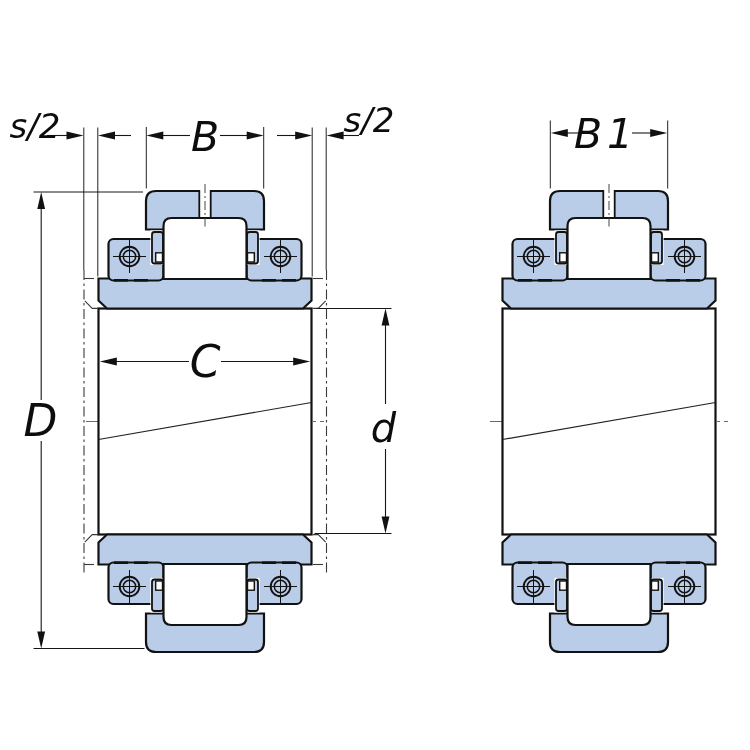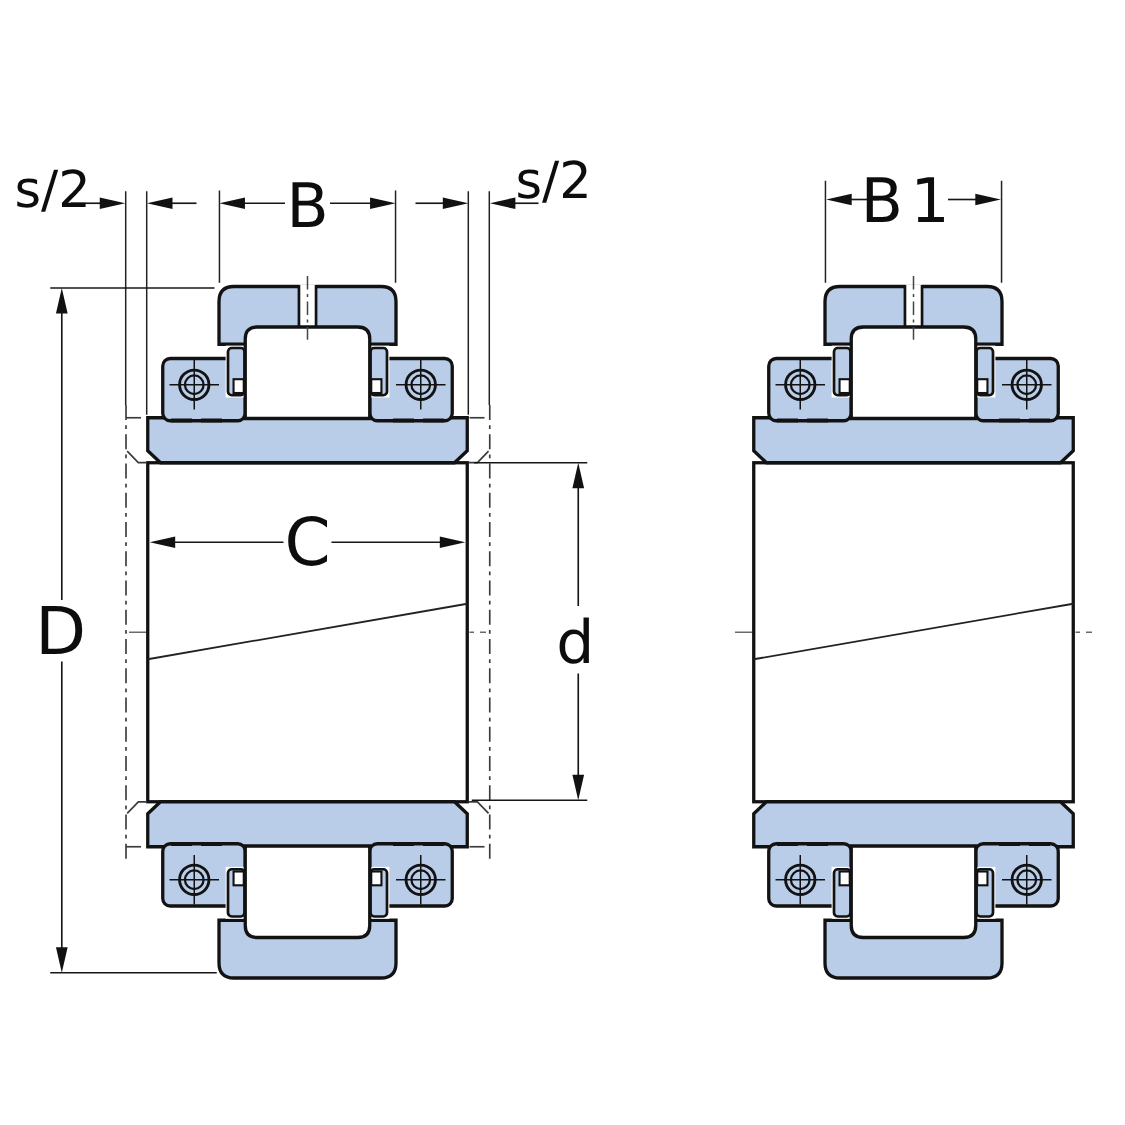--- a/index.html
+++ b/index.html
@@ -1,20 +1,20 @@
 <!DOCTYPE html>
 <html style="--fill-blue: #b9cce8; --outline: #121212; --dimension: #161616; --centerline: #6a6a6a; --phantom: #3a3a3a; --background: #ffffff;"><head>
 <meta charset="utf-8">
 <style>
   :root{
     --fill-blue:#b9cce8; --outline:#121212; --dimension:#161616;
     --centerline:#6a6a6a; --phantom:#3a3a3a; --background:#ffffff;
   }
   html,body{margin:0;padding:0;background:var(--background);}
-  .stage{width:750px;height:750px;background:var(--background);overflow:hidden;}
+  .stage{width:750px;height:750px;background:var(--background);overflow:hidden;font-style:italic;}
   svg{display:block;}
   .shape-blue{fill:var(--fill-blue);stroke:var(--outline);stroke-width:2.2;}
   .shape-white{fill:#ffffff;stroke:var(--outline);stroke-width:2.2;}
   .halo{fill:#ffffff;stroke:none;}
   .tab{fill:var(--fill-blue);stroke:var(--outline);stroke-width:1.8;}
   .notch{fill:#ffffff;stroke:var(--outline);stroke-width:1.4;}
   .bandline{stroke:var(--outline);stroke-width:1.8;}
   .bolt-outer{fill:none;stroke:var(--outline);stroke-width:1.9;}
   .bolt-inner{fill:none;stroke:var(--outline);stroke-width:1.5;}
   .cross{stroke:var(--outline);stroke-width:1;}

